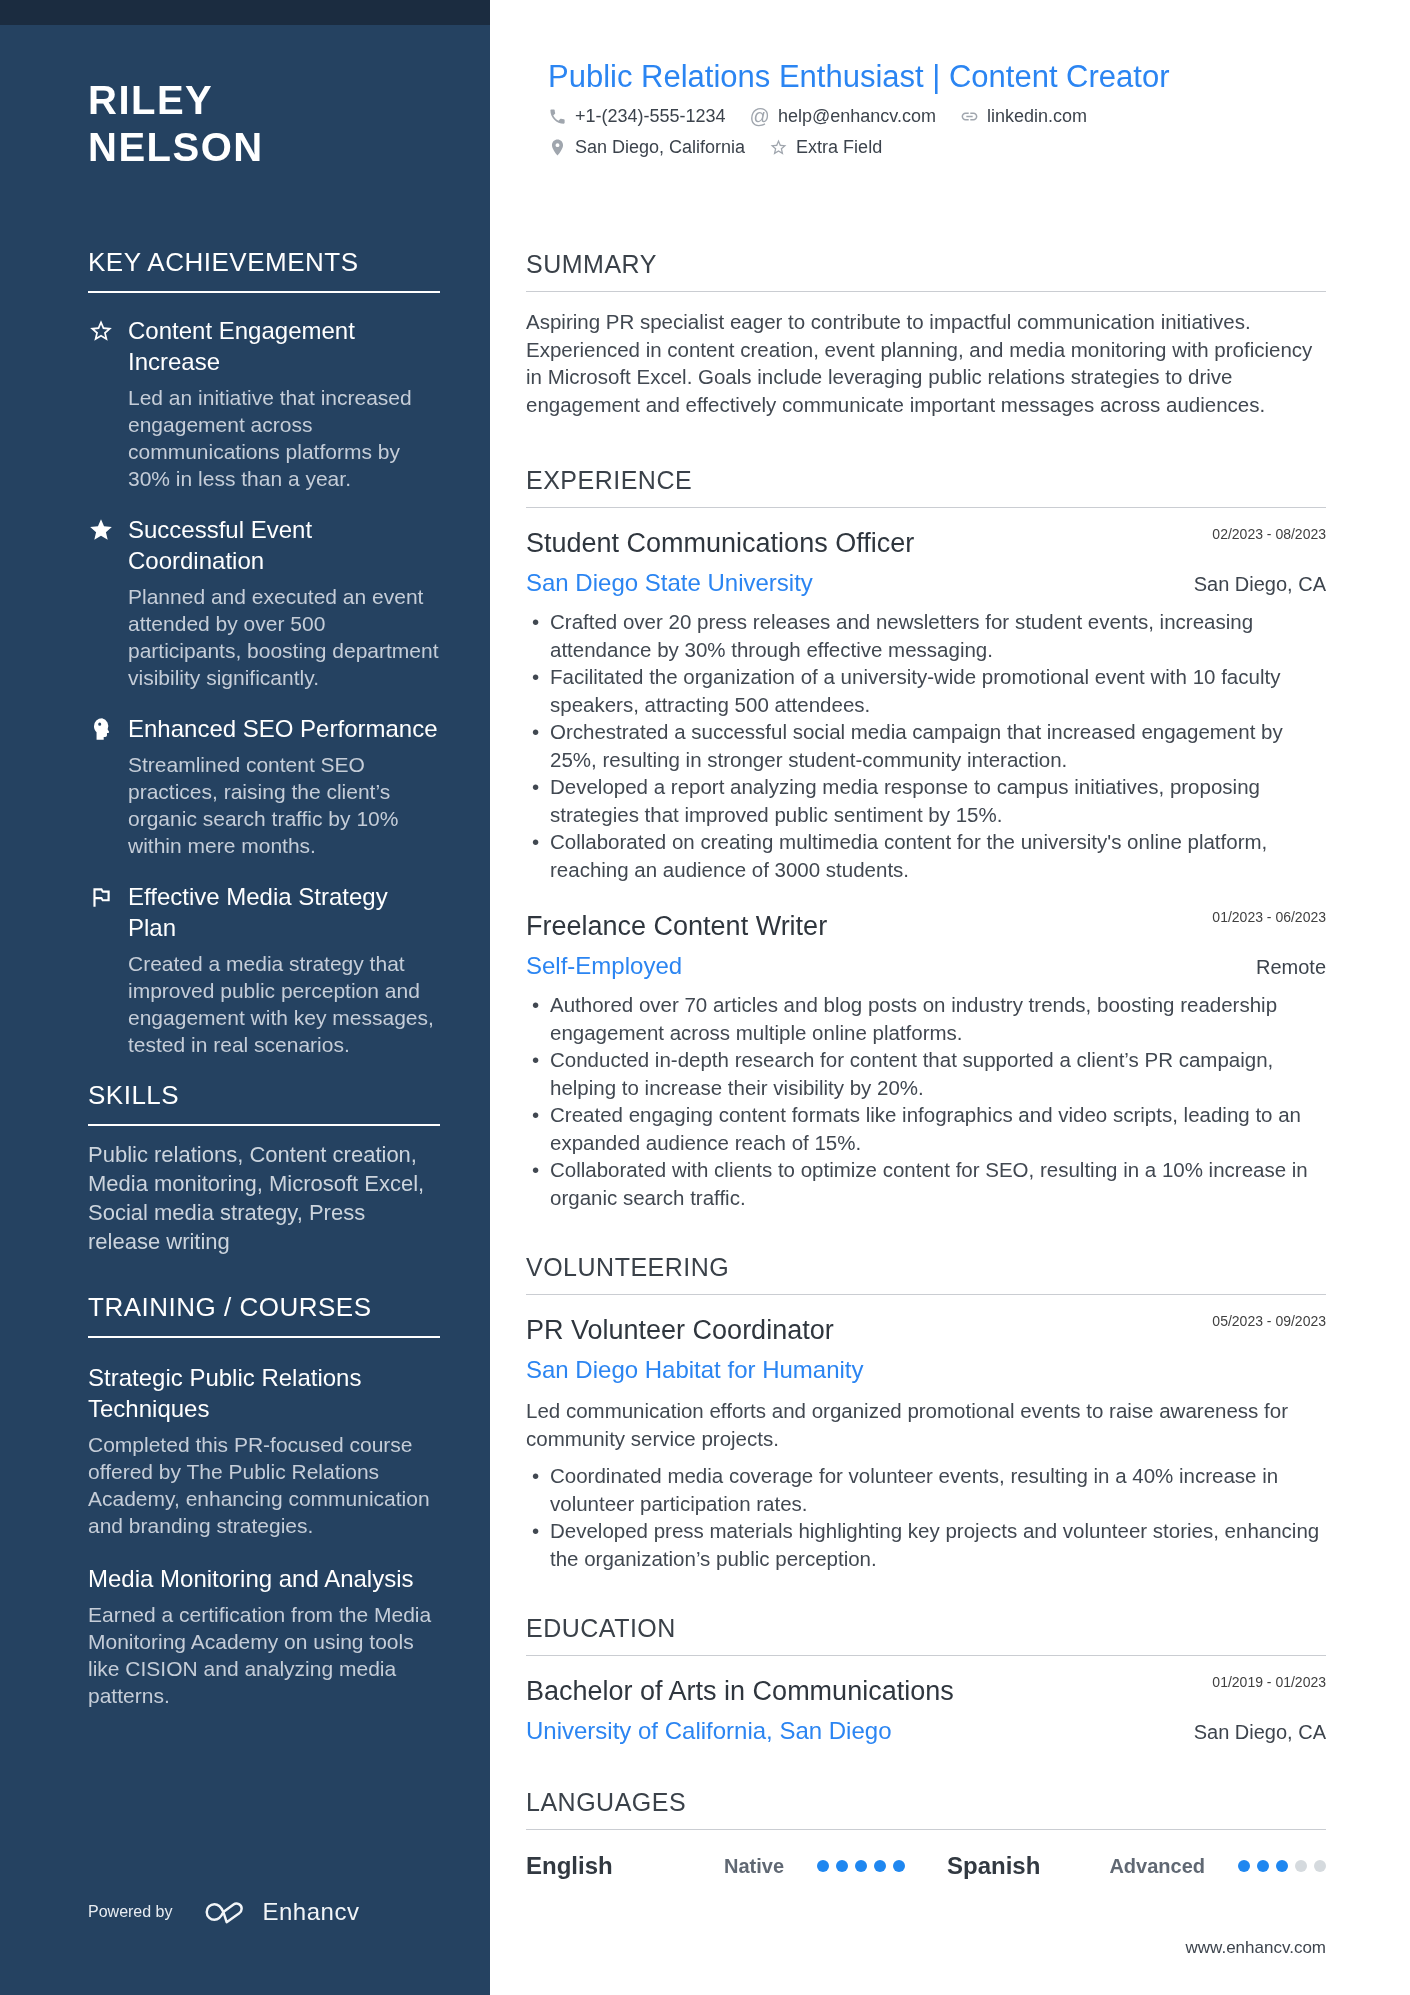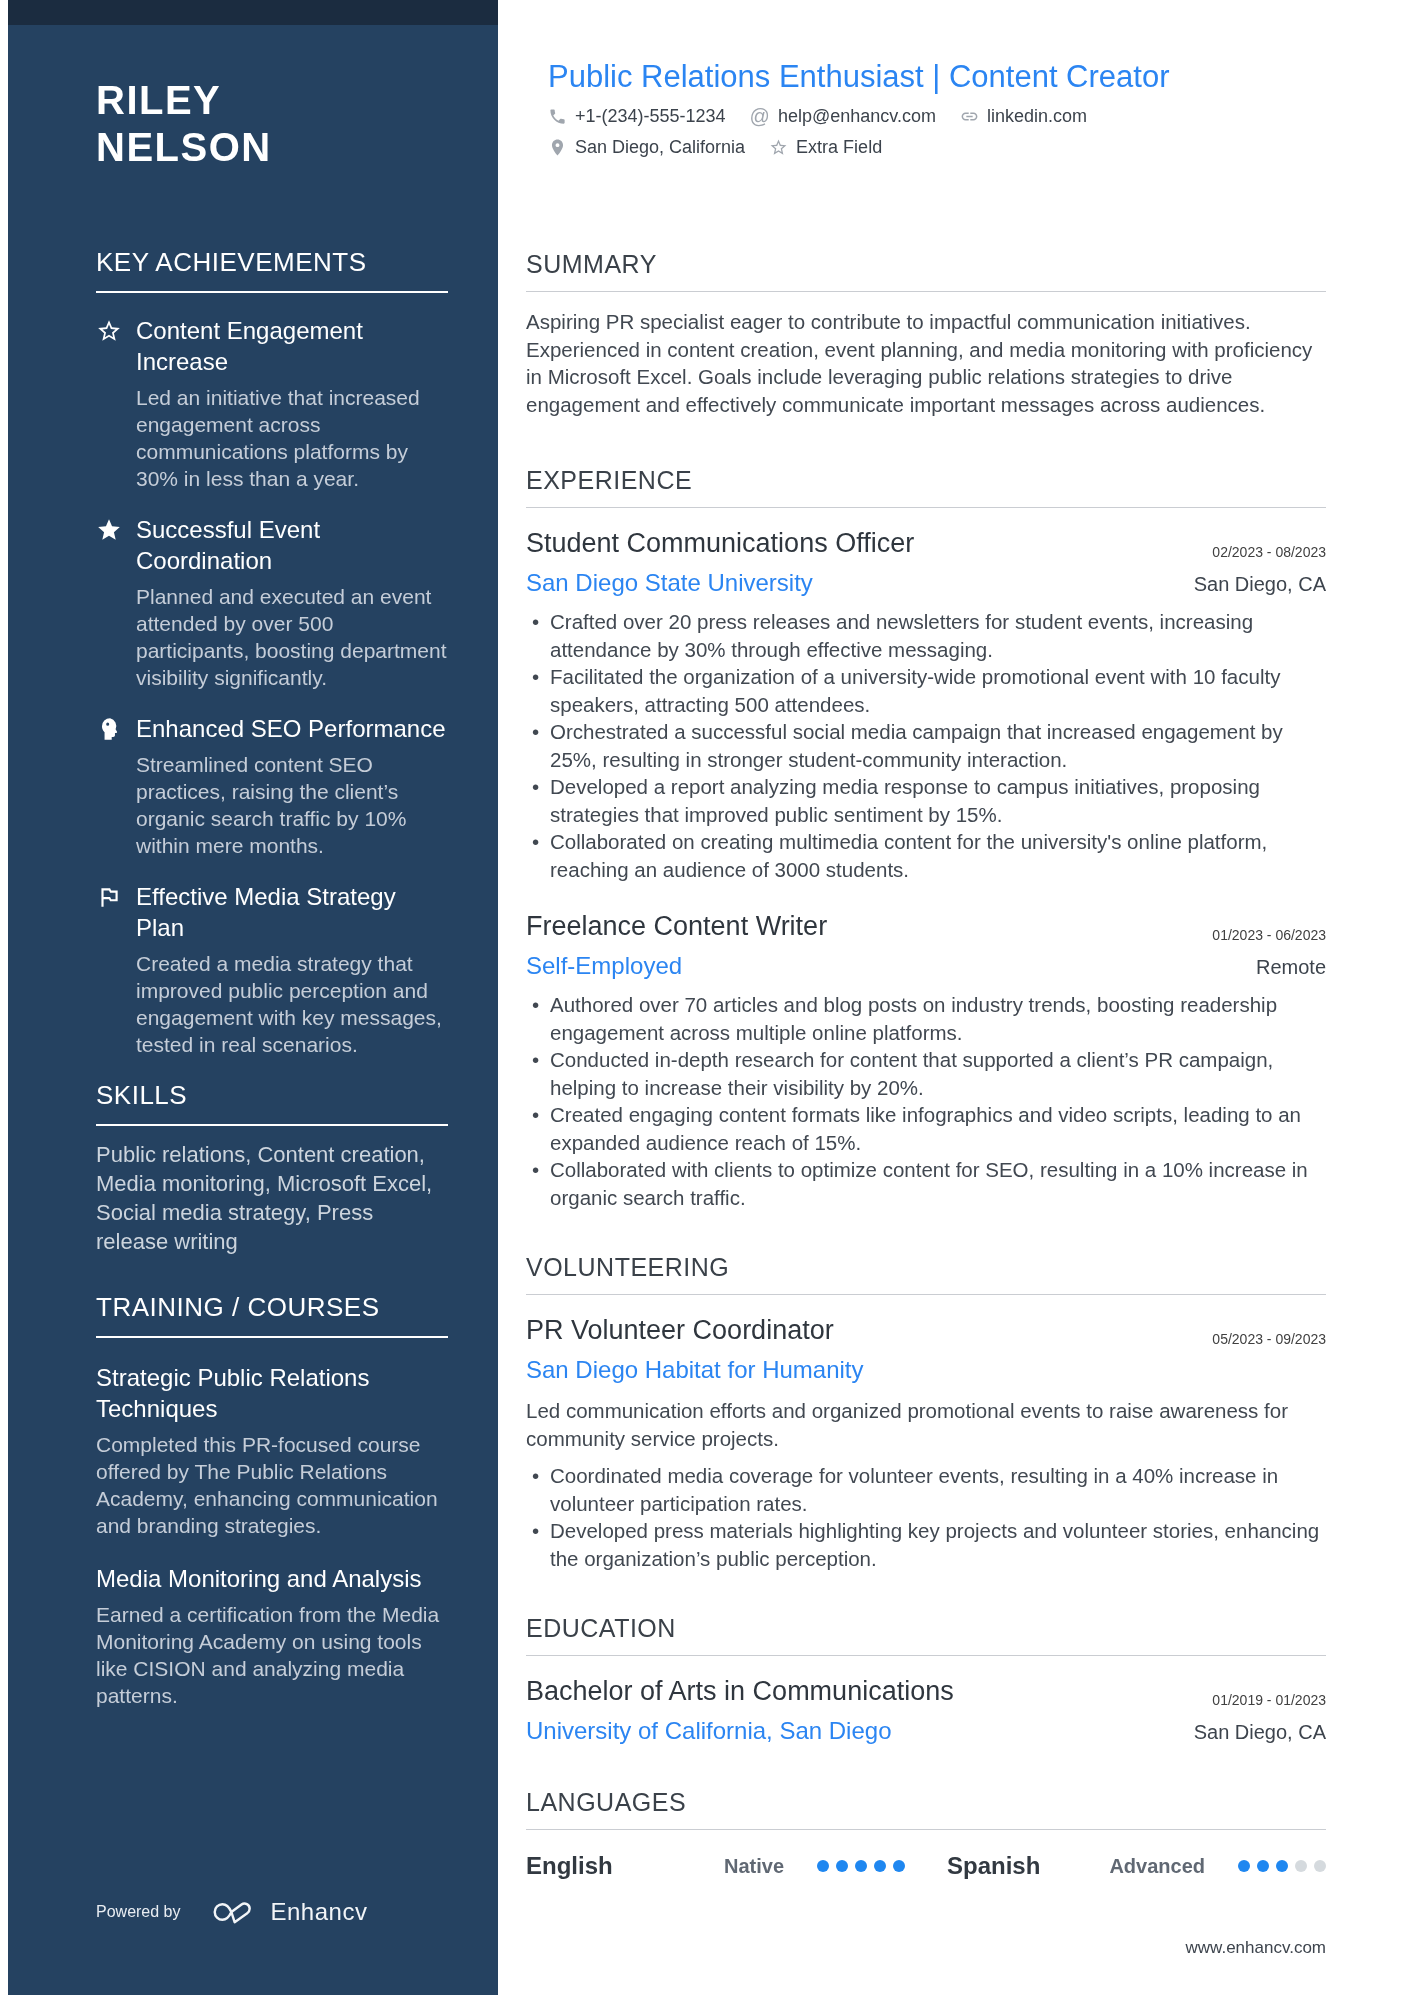--- a/index.html
+++ b/index.html
@@ -3,21 +3,21 @@
 <meta charset="utf-8">
 <style>
   * { margin:0; padding:0; box-sizing:border-box; }
   html,body { width:1410px; }
   body {
     position:relative; width:1410px; height:1995px; background:#ffffff;
     font-family:"Liberation Sans", sans-serif; overflow:hidden;
   }
   
   .sidebar {
-    position:absolute; left:8px; top:0; bottom:0; width:490px;
+    position:absolute; left:0; top:0; bottom:0; width:490px;
     background:#254261; color:#fff;
   }
   .topstrip { position:absolute; left:0; top:0; width:490px; height:25px; background:#1b2c40; }
   .side-inner { padding:77px 50px 0 88px; }
   .name { font-size:40px; line-height:47px; font-weight:600; letter-spacing:1.5px; color:#ffffff; }
   .side-sec-head {
     font-size:26px; font-weight:400; letter-spacing:.5px; color:#ffffff;
     padding-bottom:13px; border-bottom:2px solid #ffffff;
   }
   .ach-head { margin-top:76px; }
@@ -50,21 +50,21 @@
   .m-sec-head {
     font-size:25px; font-weight:400; letter-spacing:.5px; color:#3a4149;
     padding-bottom:12px; border-bottom:1.5px solid #cacdd2;
   }
   .sec-summary { margin-top:92px; }
   .sec { margin-top:42px; }
   .sec-exp { margin-top:48px; }
   .summary-text { margin-top:16px; font-size:20.5px; line-height:27.5px; color:#414851; }
   .entry { margin-top:18px; }
   .entry + .entry { margin-top:26px; }
-  .entry-row { display:flex; justify-content:space-between; align-items:flex-end; }
+  .entry-row { display:flex; justify-content:space-between; align-items:flex-start; }
   .entry-title { font-size:27px; font-weight:500; color:#2f363e; line-height:34px; }
   .entry-dates { font-size:14px; color:#404040; white-space:nowrap; }
   .entry-row2 { display:flex; justify-content:space-between; align-items:baseline; margin-top:8px; }
   .entry-company { font-size:24px; color:#2b85f2; line-height:30px; }
   .entry-loc { font-size:20px; color:#3d444d; }
   .entry-desc { margin-top:12px; font-size:20.5px; line-height:27.5px; color:#414851; }
   ul.bullets { list-style:none; margin-top:10px; }
   ul.bullets li {
     position:relative; padding-left:24px;
     font-size:20.5px; line-height:27.5px; color:#414851;

